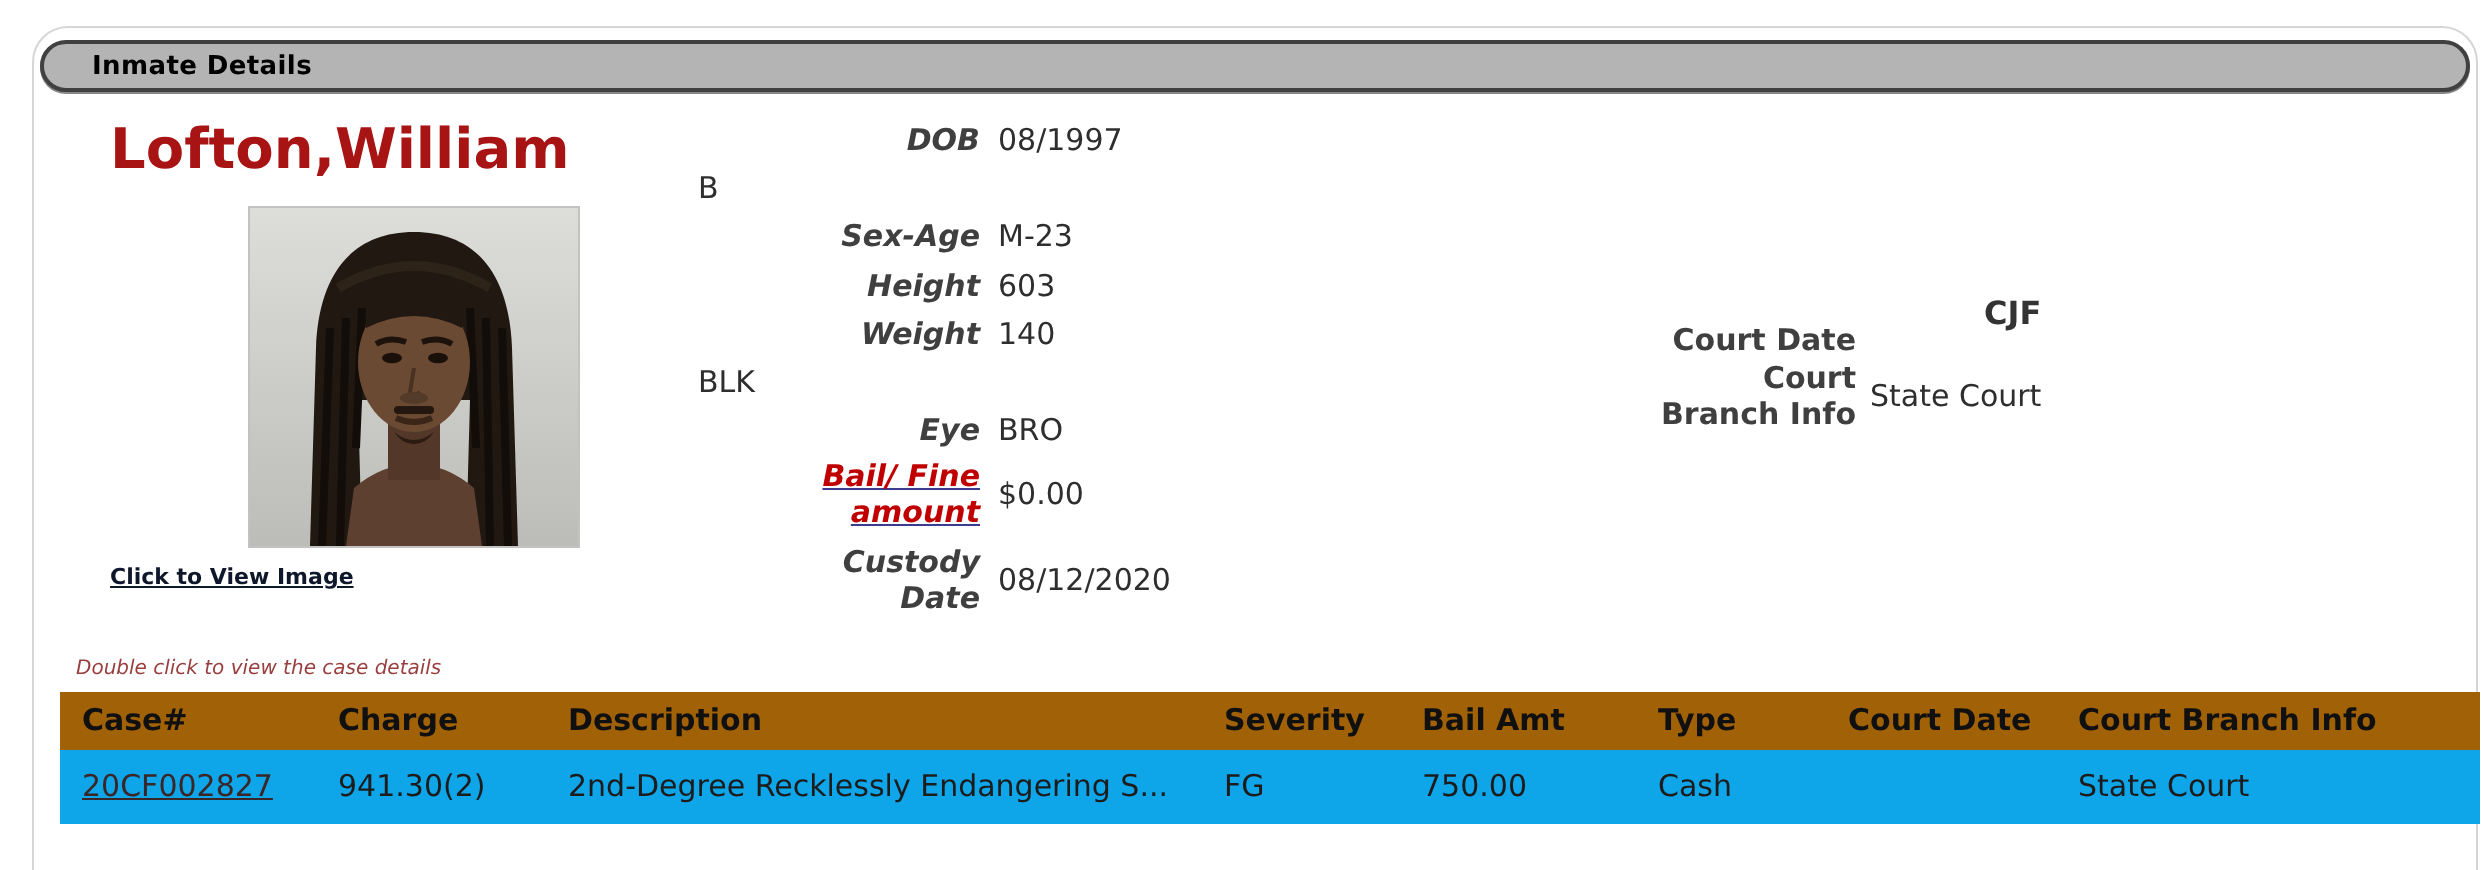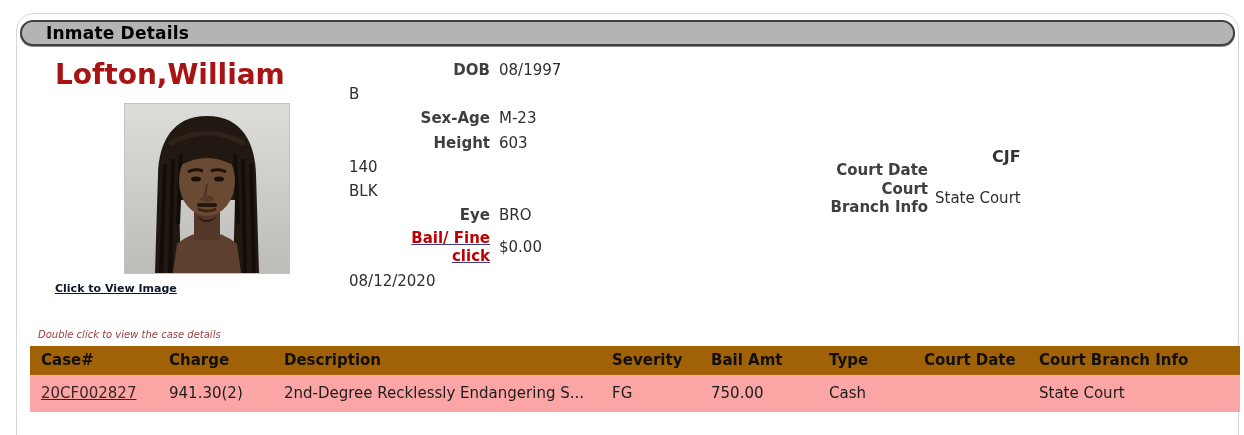--- a/index.html
+++ b/index.html
@@ -15,21 +15,21 @@
     border:1px solid #d6d6d6;border-radius:18px 18px 0 0;
   }
   
   .title-bar{
     position:absolute;left:20px;top:20px;width:1215px;height:26px;
     background:#b4b4b4;border:2px solid #404040;border-radius:13px;
     box-sizing:border-box;display:flex;align-items:center;
     box-shadow:0 1px 0 #888;
   }
   .title-bar .title{
-    padding-left:24px;font-size:17px;font-weight:bold;color:#000;
+    padding-left:24px;font-size:13px;font-weight:bold;color:#000;
     letter-spacing:0.2px;
   }
   
   .inmate-name{
     position:absolute;left:55px;top:58px;
     font-size:28px;font-weight:bold;color:#a81313;
   }
   
   .photo{
     position:absolute;left:124px;top:103px;width:164px;height:169px;
@@ -43,20 +43,21 @@
     text-decoration:underline;cursor:pointer;
   }
   
   .drow{
     position:absolute;left:340px;display:flex;align-items:center;
     font-size:15px;line-height:18px;
   }
   .dlabel{
     width:150px;text-align:right;font-weight:bold;color:#3f3f3f;
     flex:0 0 auto;
+    font-style:italic;
   }
   .dlabel.narrow{box-sizing:border-box;padding-left:55px;}
   .dval{margin-left:9px;color:#2e2e2e;white-space:nowrap;}
   .bail-link{
     color:#c00000;cursor:pointer;
     text-decoration:underline;text-decoration-color:#3b3b8f;
   }
   
   .facility{
     position:absolute;left:992px;top:103px;
@@ -76,21 +77,21 @@
   
   .cases-table{
     position:absolute;left:30px;top:346px;width:1210px;
     border-collapse:collapse;table-layout:fixed;font-size:15px;
   }
   .cases-table th{
     background:#a16207;color:#101010;font-weight:bold;text-align:left;
     padding:5px 0 6px 11px;white-space:nowrap;overflow:hidden;
   }
   .cases-table td{
-    background:#fca5a5;color:#1c1c1c;
+    background:#0ea5e9;color:#1c1c1c;
     padding:9px 0 10px 11px;white-space:nowrap;overflow:hidden;
   }
   .case-link{color:#3a2626;text-decoration:underline;cursor:pointer;}
 </style>
 </head>
 <body>
 
 <div class="outer-frame"></div>
 
 <div class="title-bar">
@@ -145,34 +146,36 @@
 </div>
 <div class="drow" style="top:109px">
   <span class="dlabel">Sex-Age</span>
   <span class="dval">M-23</span>
 </div>
 <div class="drow" style="top:134px">
   <span class="dlabel">Height</span>
   <span class="dval">603</span>
 </div>
 <div class="drow" style="top:158px">
+  <span class="dlabel">Weight</span>
   <span class="dval">140</span>
 </div>
 <div class="drow" style="top:182px">
   <span class="dval">BLK</span>
 </div>
 <div class="drow" style="top:206px">
   <span class="dlabel">Eye</span>
   <span class="dval">BRO</span>
 </div>
 <div class="drow" style="top:229px">
-  <span class="dlabel narrow bail-link">Bail/ Fine click</span>
+  <span class="dlabel narrow bail-link">Bail/ Fine amount</span>
   <span class="dval">$0.00</span>
 </div>
 <div class="drow" style="top:272px">
+  <span class="dlabel narrow">Custody Date</span>
   <span class="dval">08/12/2020</span>
 </div>
 
 <div class="facility">CJF</div>
 
 <div class="crow" style="top:161px">
   <span class="clabel">Court Date</span>
   <span class="cval"></span>
 </div>
 <div class="crow" style="top:180px">

